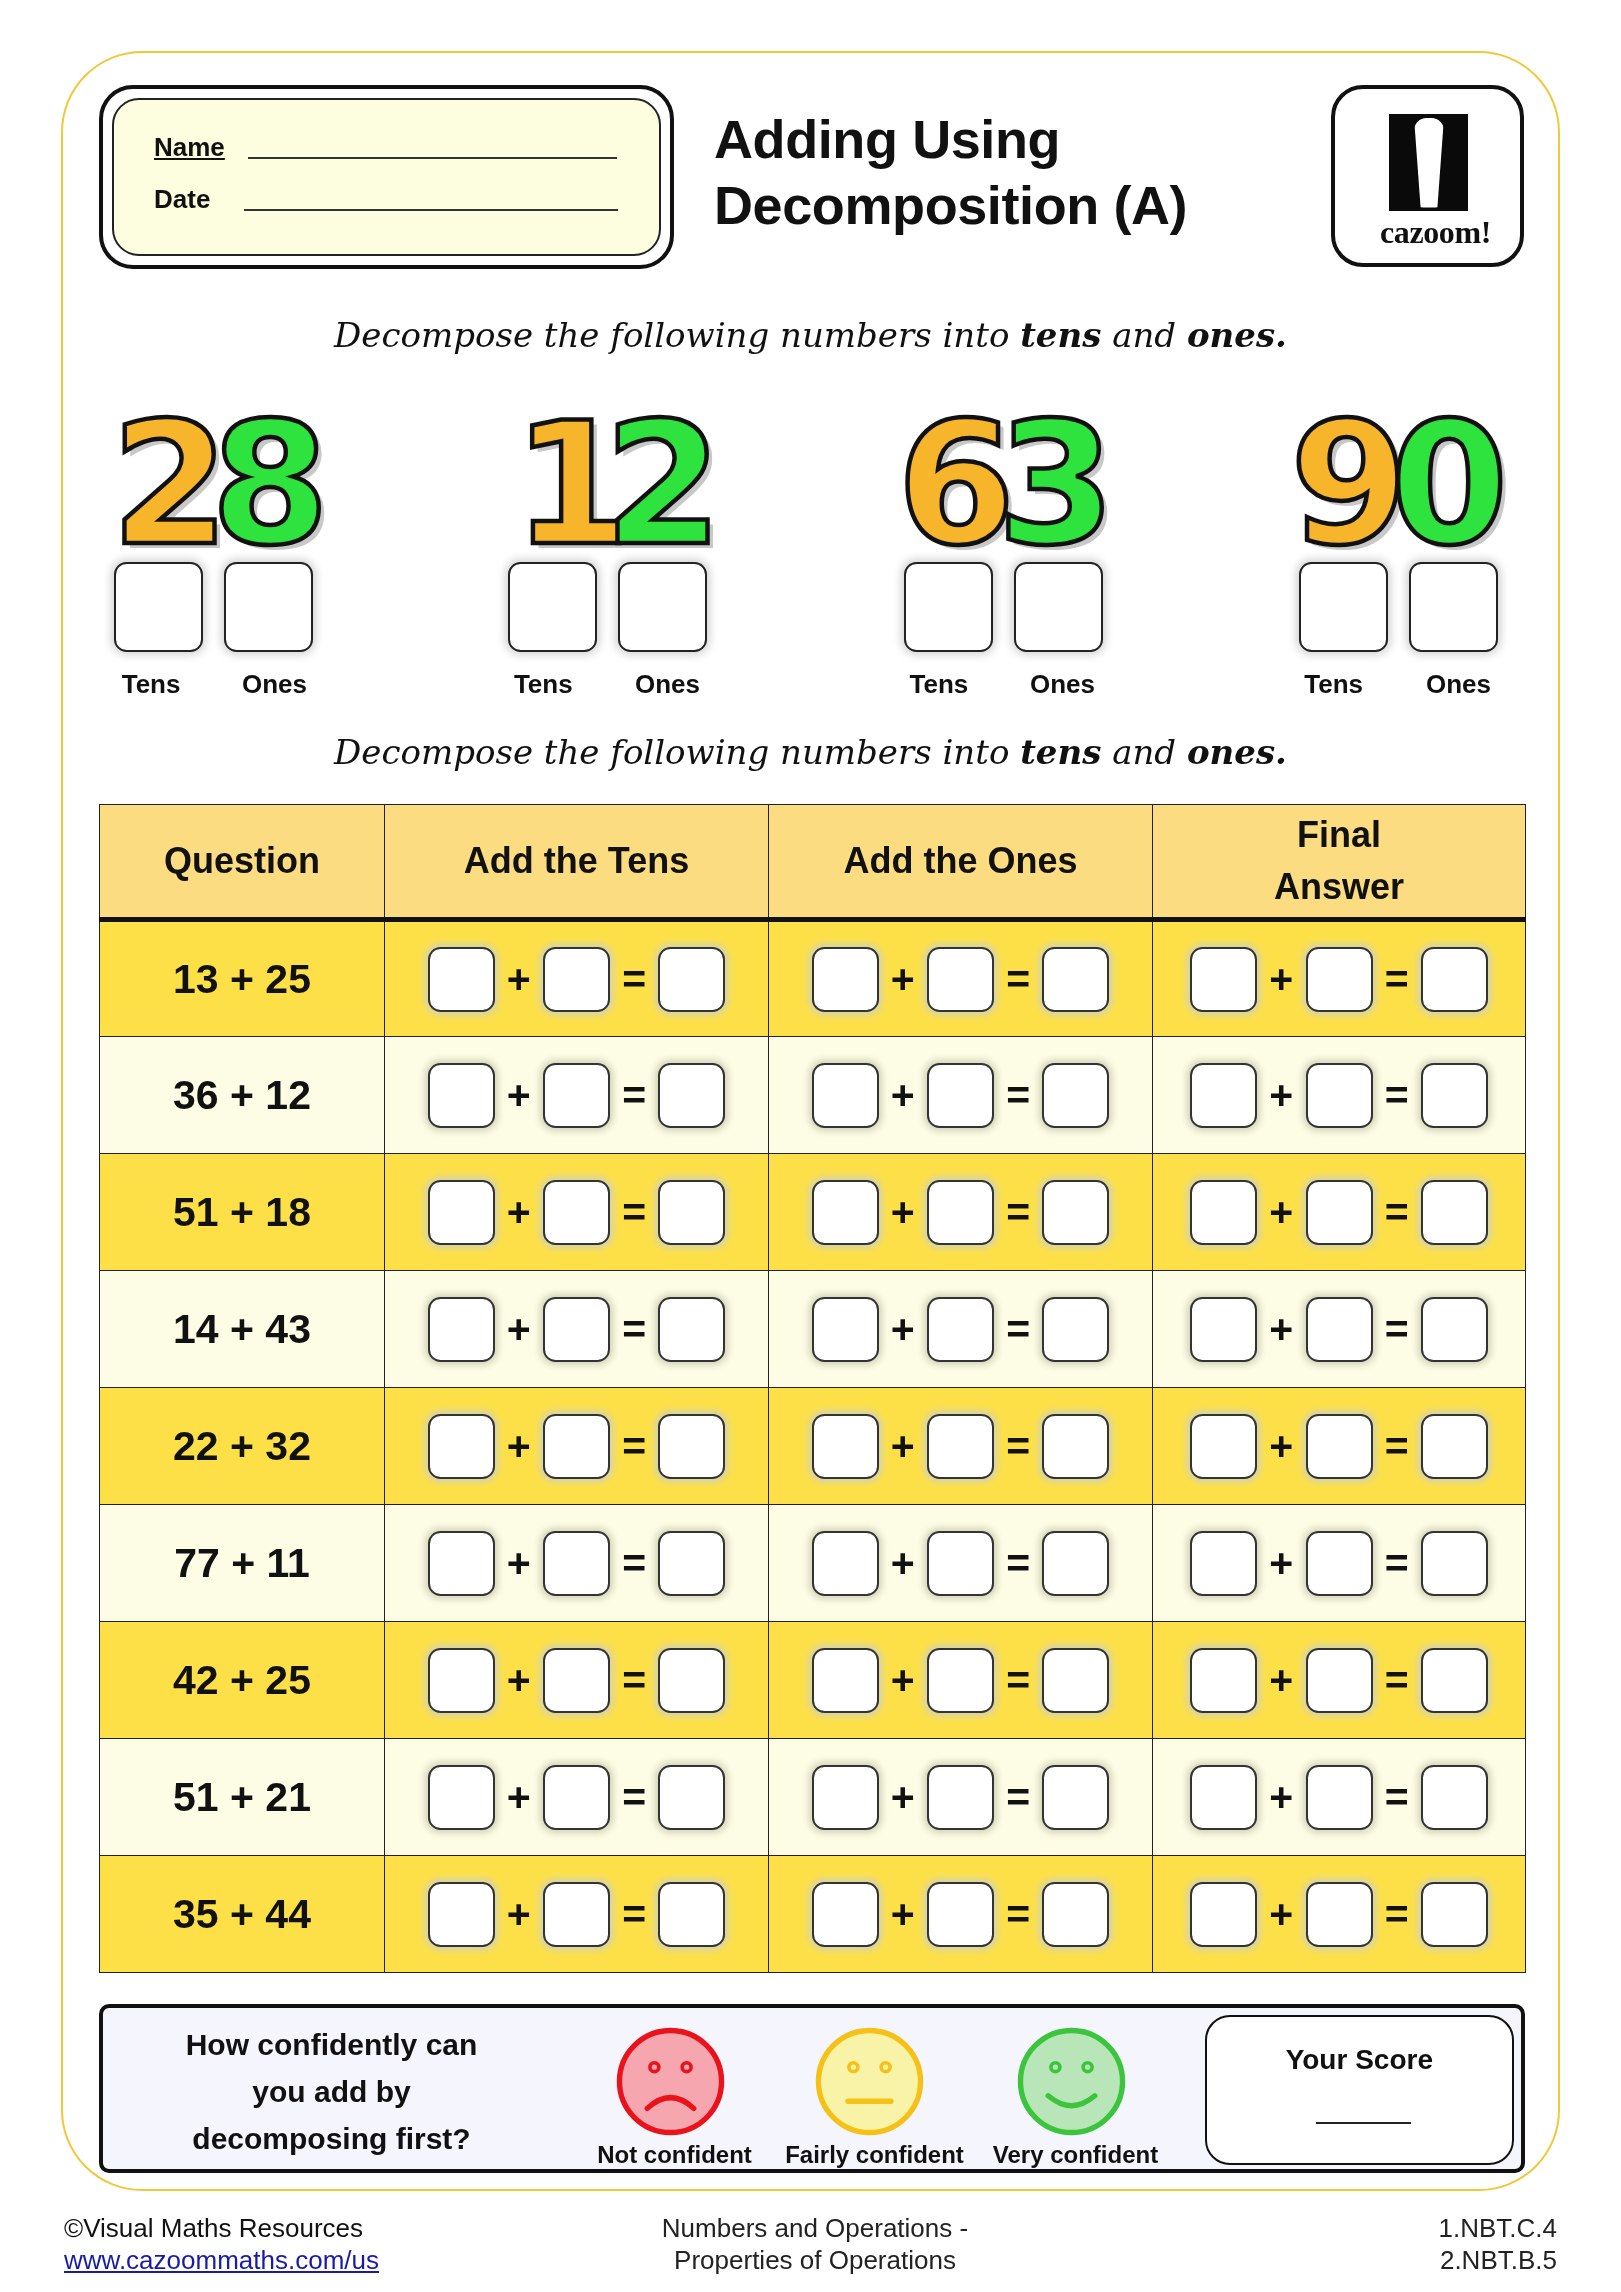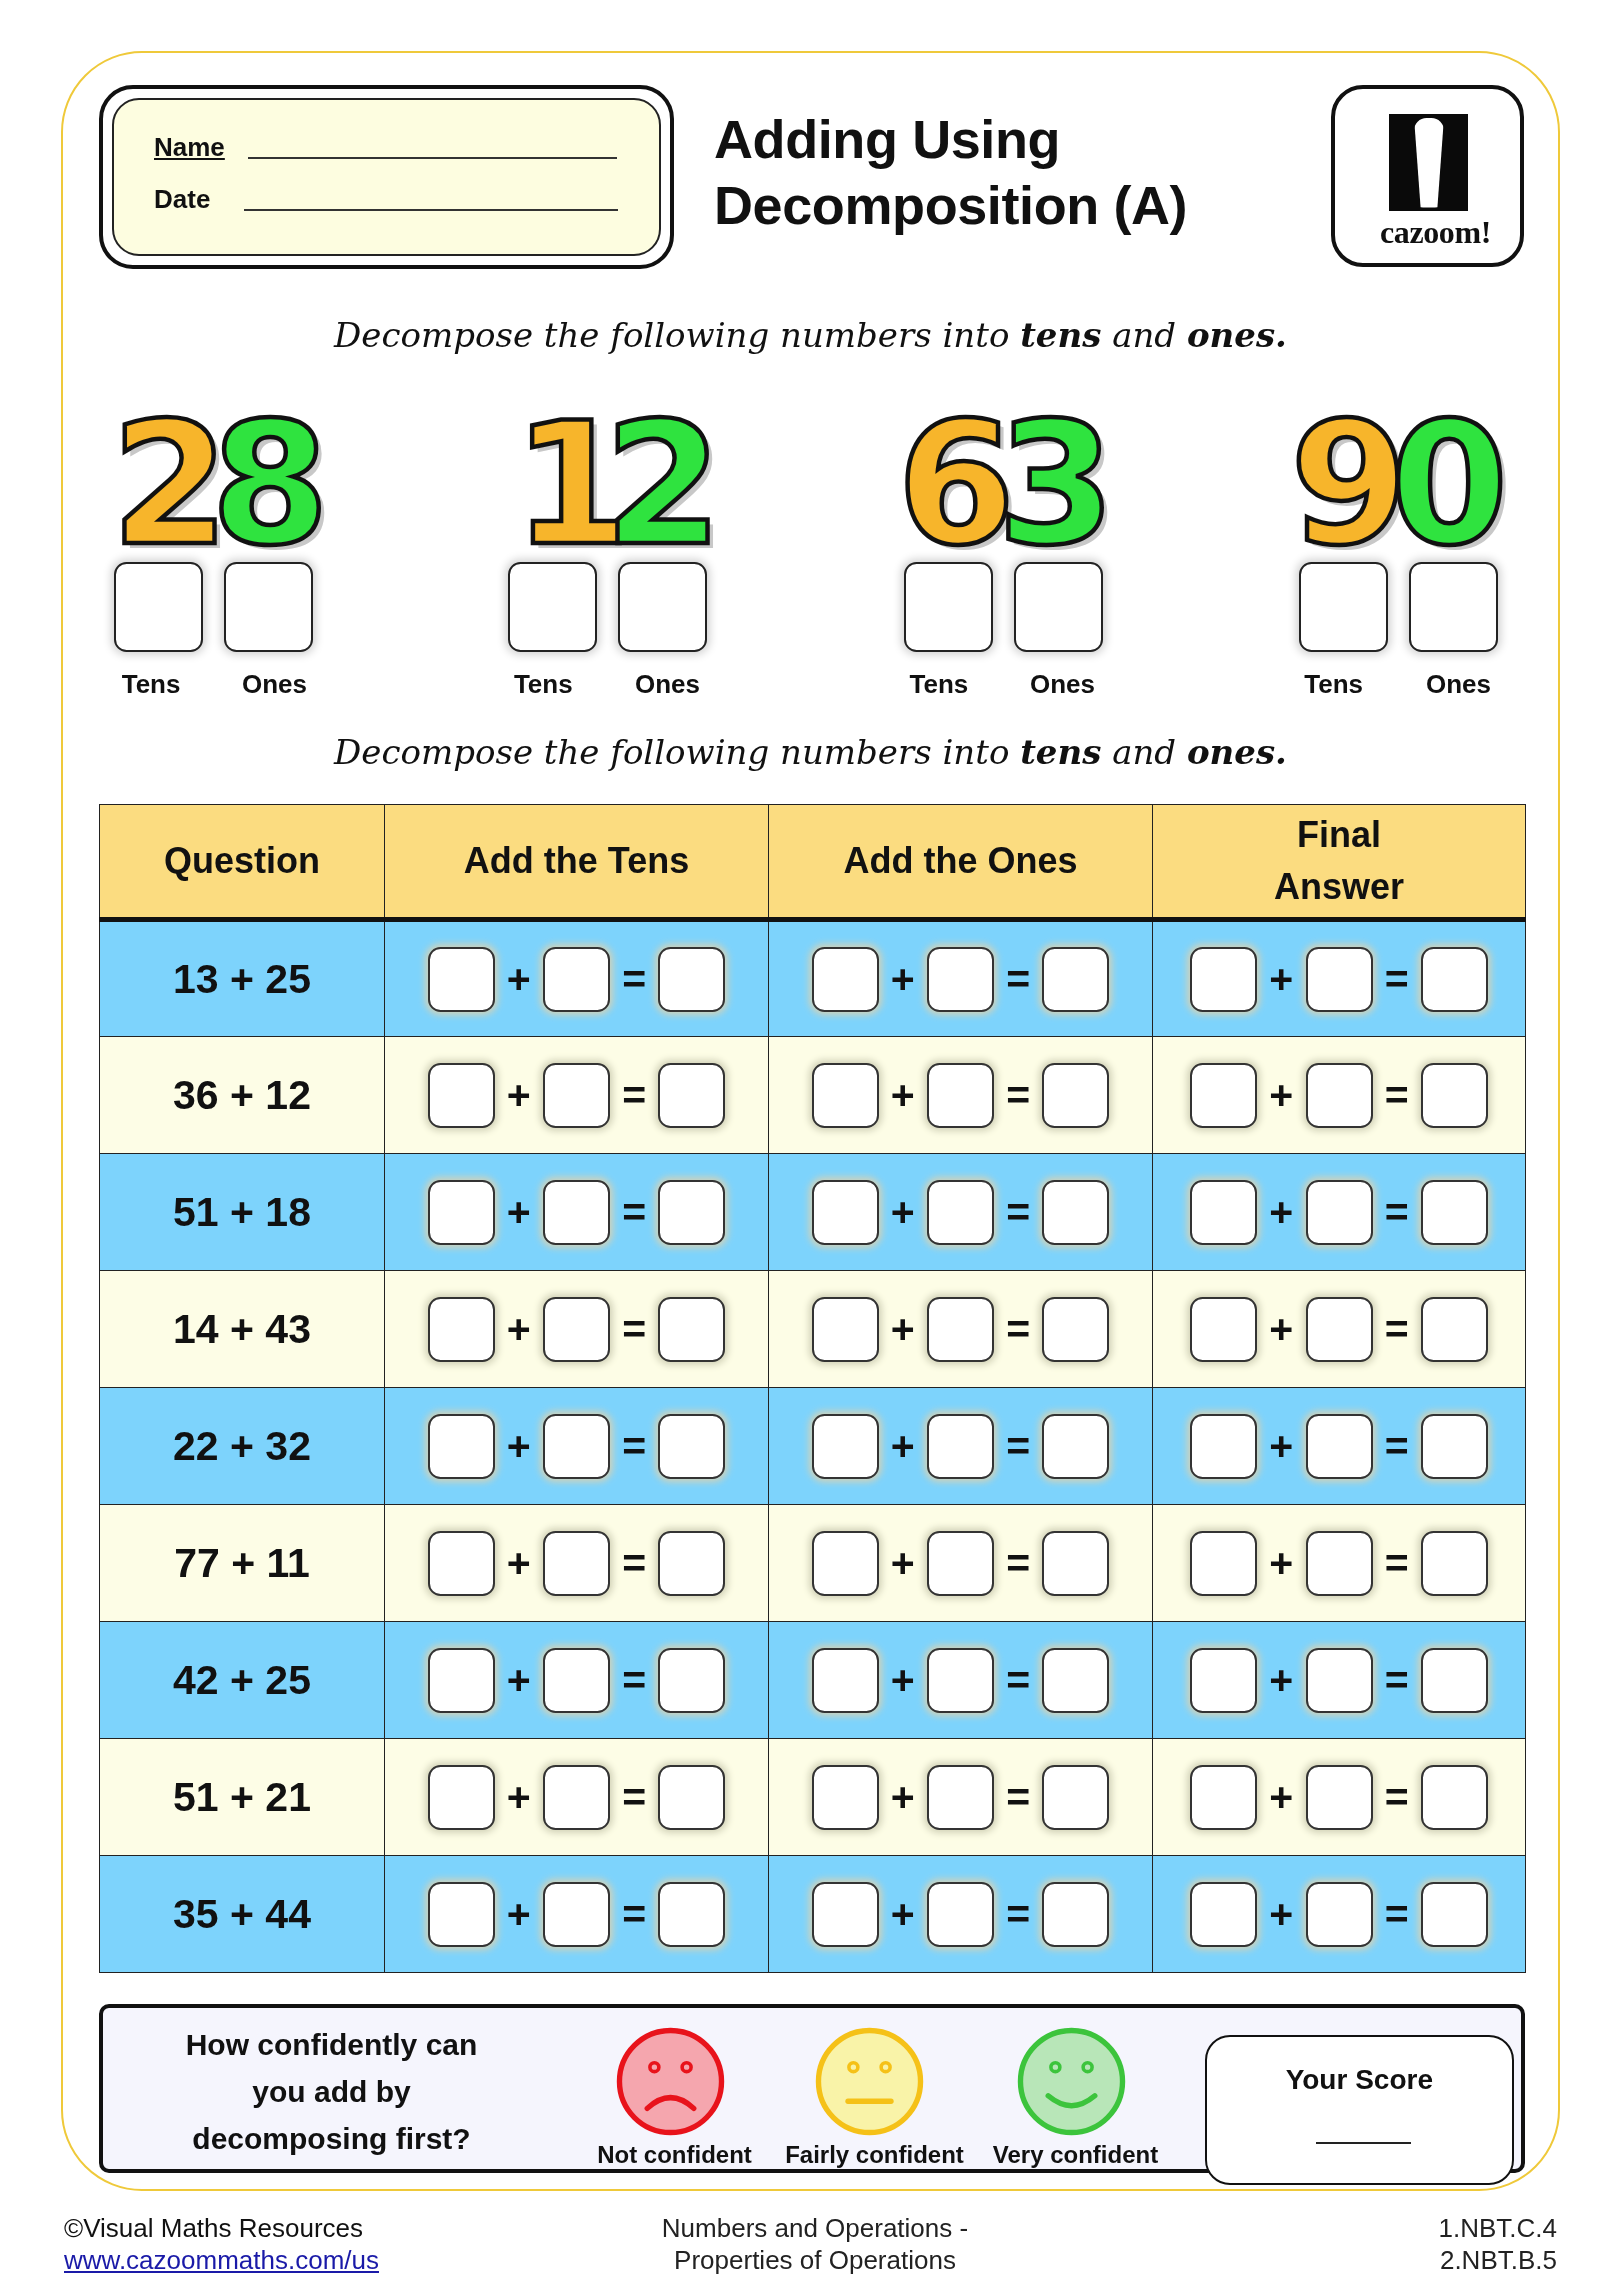--- a/index.html
+++ b/index.html
@@ -70,21 +70,21 @@
   .ws-table {
     position: absolute; left: 99px; top: 804px; width: 1426px;
     border-collapse: collapse; table-layout: fixed;
   }
   .ws-table th, .ws-table td { border: 1.8px solid #222; text-align: center; }
   .ws-table th {
     background: #fbdc80; height: 115px; font-size: 36px; font-weight: bold; line-height: 52px;
     border-bottom: 5.4px solid #111;
   }
   .ws-table td { height: 117px; }
-  .row-odd td { background: #7dd3fc; }
+  .row-odd td { background: #fde047; }
   .row-even td { background: #fdfde6; }
   .q-cell { font-size: 41px; font-weight: bold; }
   .eq { display: flex; align-items: center; justify-content: center; gap: 7.2px; }
   .ans-box {
     width: 67px; height: 65px; background: #fff; border: 2.7px solid #333; border-radius: 12.5px;
     box-shadow: 0 0 7.2px 2.7px #d2d2b8;
   }
   .op { font-size: 41px; font-weight: bold; width: 34px; text-align: center; }
 
   
@@ -94,21 +94,21 @@
   }
   .conf-q {
     position: absolute; left: 18px; top: 12.5px; width: 421px; text-align: center;
     font-weight: bold; font-size: 30px; line-height: 47px;
   }
   .face { position: absolute; top: 18px; width: 116px; text-align: center; }
   .face svg { display: block; margin: 0 auto; }
   .face-label { position: absolute; top: 133px; width: 215px; text-align: center; font-weight: bold; font-size: 24px; white-space: nowrap; }
   .score-box {
     position: absolute; right: 7.2px; top: 7.2px; width: 309px; height: 150px;
-    border: 2.7px solid #111; border-radius: 25px; background: #fff; margin-top: 20px;
+    border: 2.7px solid #111; border-radius: 25px; background: #fff;
   }
   .score-title { position: absolute; top: 27px; left: 0; right: 0; text-align: center; font-weight: bold; font-size: 28px; }
   .score-line { position: absolute; left: 109px; top: 105px; width: 95px; height: 1.8px; background: #222; }
 
   
   .footer { position: absolute; top: 2212px; font-size: 26px; line-height: 32px; }
   .footer-left { left: 64px; }
   .footer-left a { color: #1a1aa8; text-decoration: underline; }
   .footer-center { left: 627px; width: 376px; text-align: center; color: #222; }
   .footer-right { right: 64px; text-align: right; color: #222; }

